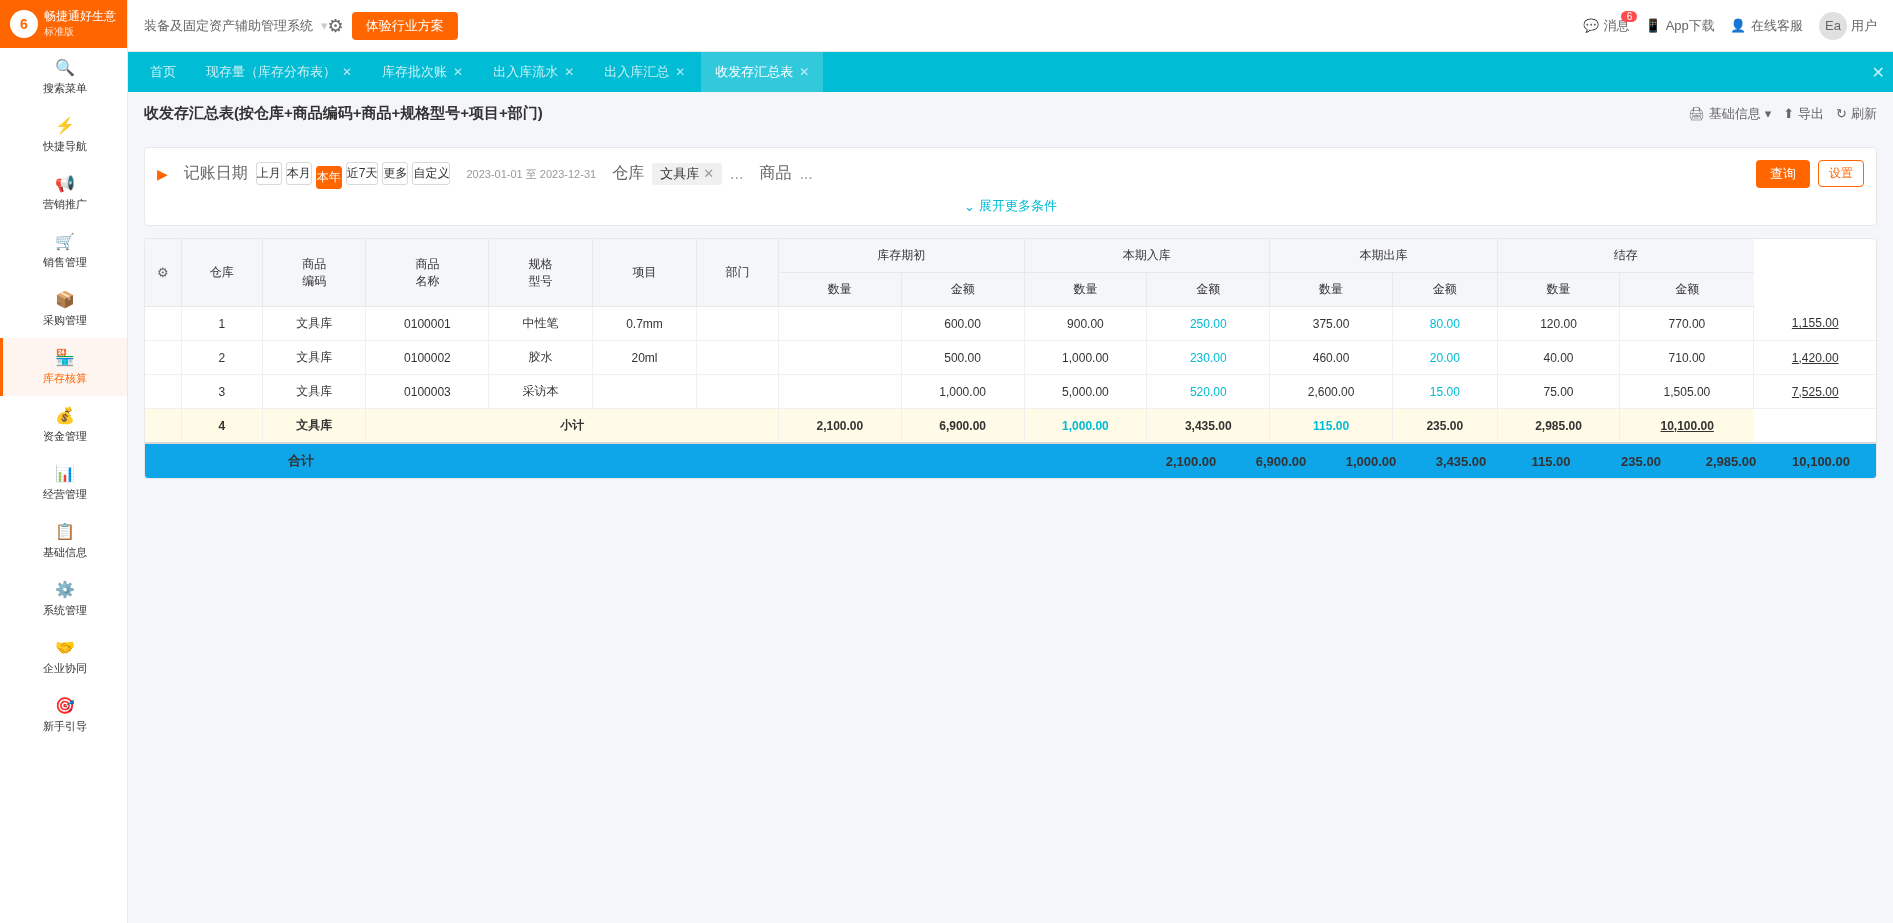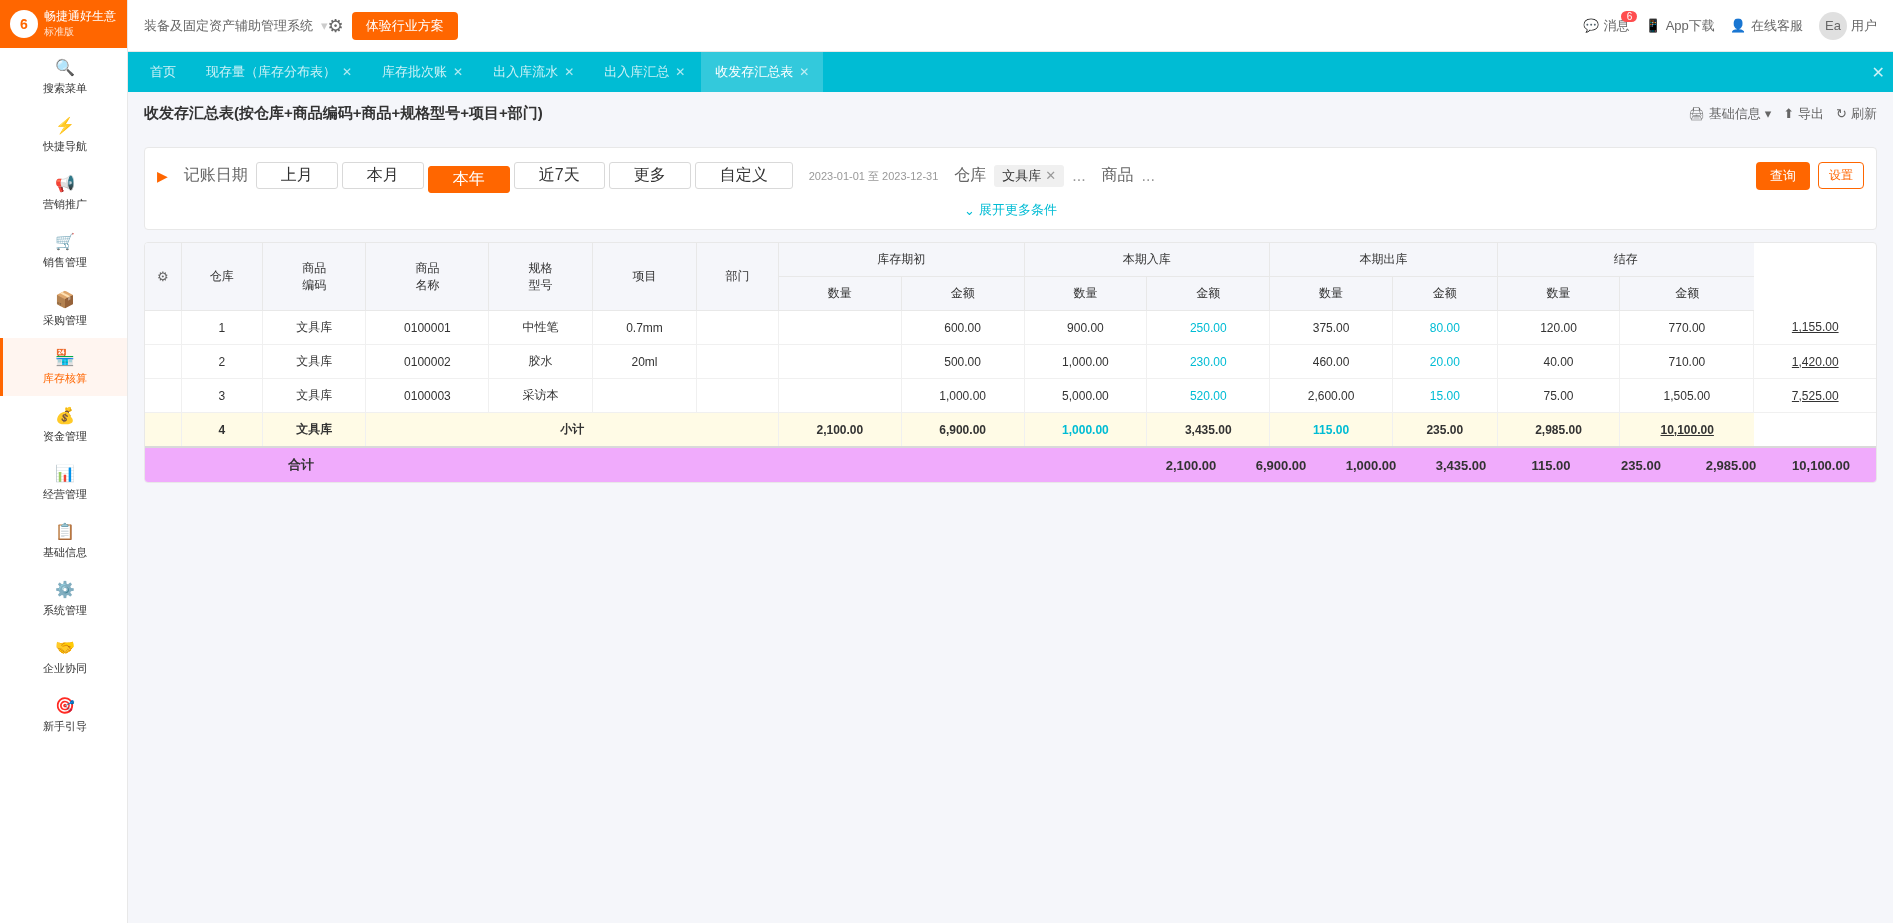--- a/index.html
+++ b/index.html
@@ -46,21 +46,21 @@
     .page-title { font-size: 15px; font-weight: bold; color: #333; }
     .page-header-actions { display: flex; align-items: center; gap: 12px; }
     .page-action-btn { display: flex; align-items: center; gap: 4px; color: #666; cursor: pointer; font-size: 12px; border: none; background: none; }
 
     
     .filter-bar { background: #fff; border: 1px solid #e8e8e8; border-radius: 4px; padding: 10px 12px; margin-bottom: 12px; }
     .filter-row { display: flex; align-items: center; gap: 16px; flex-wrap: wrap; }
     .filter-group { display: flex; align-items: center; gap: 8px; }
     .filter-label { color: #666; font-size: 16px; white-space: nowrap; }
     .filter-date-btns { display: flex; gap: 4px; align-items: center; }
-    .date-btn { padding: 2px 24px; border: 1px solid #d9d9d9; border-radius: 3px; cursor: pointer; font-size: 16px; color: #333; background: #fff; }
+    .date-btn { padding: 2px 0; border: 1px solid #d9d9d9; border-radius: 3px; cursor: pointer; font-size: 12px; color: #333; background: #fff; }
     .date-btn.active { background: #ff6600; color: #fff; border-color: #ff6600; margin-top: 8px; }
     .date-range { font-size: 11px; color: #999; margin-top: 2px; }
     .filter-tag { display: flex; align-items: center; gap: 4px; background: #f0f0f0; border-radius: 3px; padding: 2px 8px; font-size: 12px; color: #333; }
     .filter-tag-close { cursor: pointer; color: #999; }
     .filter-dots { color: #999; cursor: pointer; font-size: 16px; }
     .expand-btn { color: #00bcd4; cursor: pointer; font-size: 12px; display: flex; align-items: center; gap: 4px; background: none; border: none; }
     .query-btn { background: #ff6600; color: #fff; border: none; padding: 5px 14px; border-radius: 4px; cursor: pointer; font-size: 13px; }
     .settings-btn { color: #ff6600; cursor: pointer; font-size: 12px; border: 1px solid #ff6600; padding: 4px 10px; border-radius: 4px; background: none; }
 
     
@@ -71,21 +71,21 @@
     th:last-child { border-right: none; }
     td { padding: 8px 10px; text-align: center; border-bottom: 1px solid #f0f0f0; border-right: 1px solid #f0f0f0; color: #333; font-size: 12px; white-space: nowrap; }
     td:last-child { border-right: none; text-decoration: underline; }
     tr:last-child td { border-bottom: none; }
     .td-link { color: #00bcd4; cursor: pointer; }
     .subtotal-row td { font-weight: bold; background: #fffbe6; }
     .settings-col { width: 36px; }
     .settings-icon { color: #666; cursor: pointer; }
 
     
-    .table-footer { background: #f0abfc; border-top: 2px solid #d9d9d9; display: flex; align-items: center; padding: 8px 10px; font-weight: bold; font-size: 12px; color: #333; }
+    .table-footer { background: #0ea5e9; border-top: 2px solid #d9d9d9; display: flex; align-items: center; padding: 8px 10px; font-weight: bold; font-size: 12px; color: #333; }
 
     .expand-arrow { color: #ff6600; cursor: pointer; font-size: 14px; }
   </style>
 </head>
 <body>
 
 <div class="sidebar">
   <div class="sidebar-logo">
     <div class="sidebar-logo-icon">
       <span>6</span>

